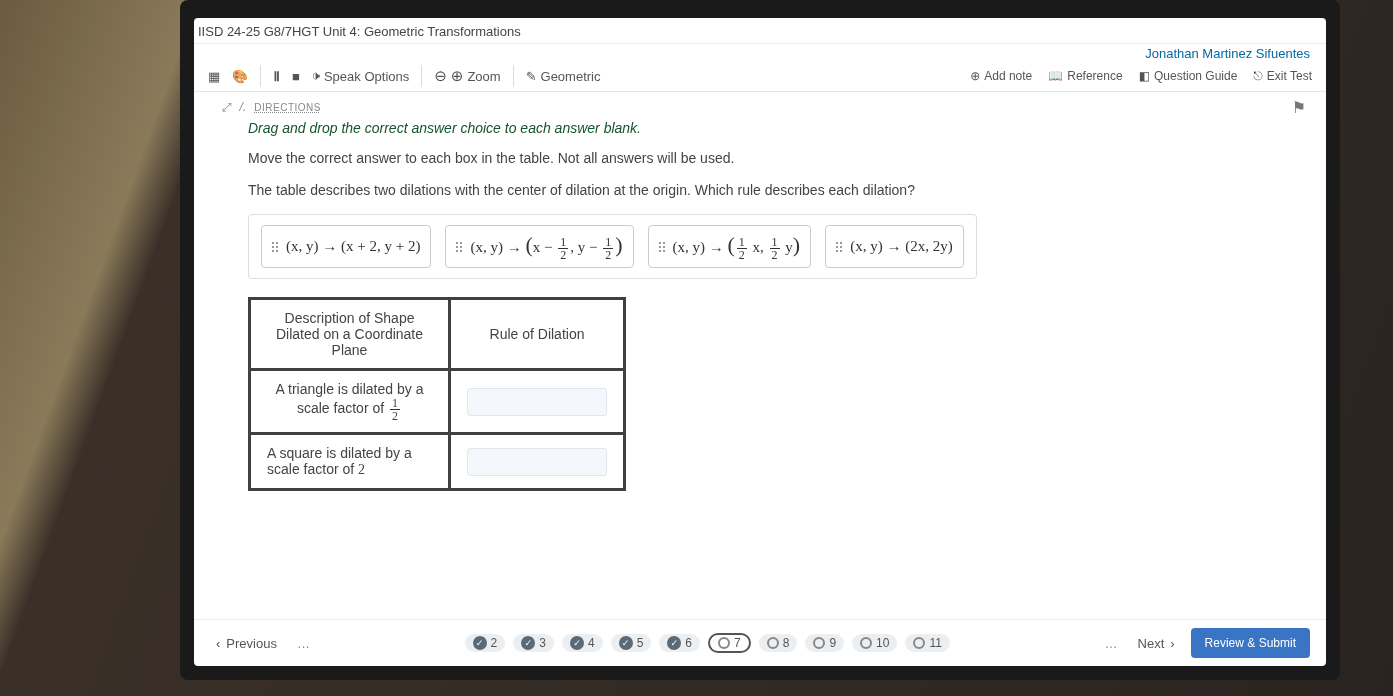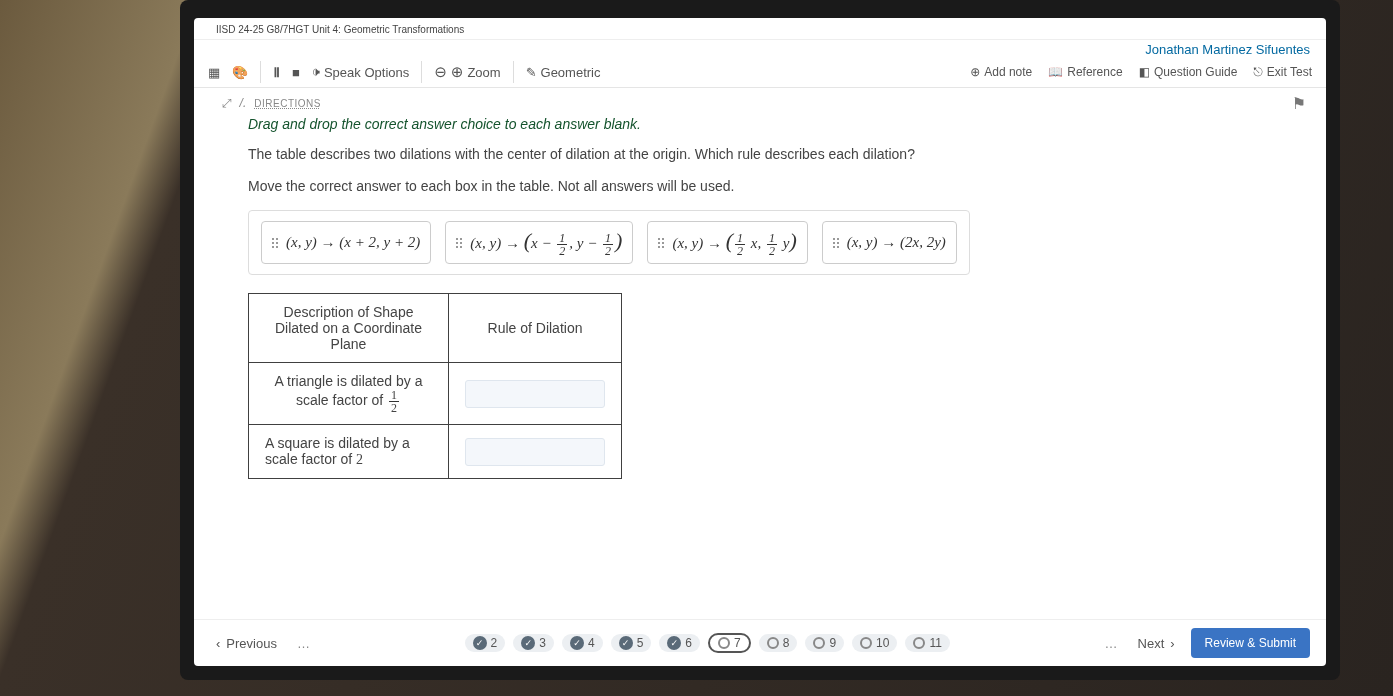--- a/index.html
+++ b/index.html
@@ -31,23 +31,23 @@
     height: 100%;
     border-radius: 4px;
     display: flex;
     flex-direction: column;
     overflow: hidden;
     color: #333;
   }
   .title-row {
     display: flex;
     align-items: flex-start;
-    padding: 6px 14px 4px 22px;
+    padding: 6px 14px 4px 4px;
     gap: 12px;
-    font-size: 10px;
+    font-size: 13px;
     color: #444;
     border-bottom: 1px solid #eee;
   }
   .title-row .title-text { flex: 0 0 auto; font-weight: 400; }
   .toolbar-row {
     display: flex;
     align-items: center;
     padding: 4px 14px;
     gap: 14px;
     border-bottom: 1px solid #e5e5e5;
@@ -109,38 +109,38 @@
     grid-template-columns: repeat(2, 2px);
     grid-template-rows: repeat(3, 2px);
     gap: 2px;
   }
   .drag-handle span { background: #999; width: 2px; height: 2px; }
   table.answer-table {
     border-collapse: collapse;
     margin-left: 26px;
   }
   table.answer-table th, table.answer-table td {
-    border: 1px solid #404040;
+    border: 3px solid #404040;
     padding: 10px 16px;
     font-size: 14px;
     color: #444;
     text-align: center;
     vertical-align: middle;
   }
   table.answer-table th { font-weight: 400; }
   .drop-slot {
     width: 140px; height: 28px;
     background: #f4f7fb;
     border: 1px solid #dfe6ee;
     border-radius: 3px;
   }
   .frac { display: inline-flex; flex-direction: column; align-items: center; font-size: 12px; line-height: 1; vertical-align: middle; margin: 0 2px;}
   .frac .n { border-bottom: 1px solid #333; padding: 0 2px; }
   .frac .d { padding: 0 2px; }
-  .math { font-family: "Cambria Math","Times New Roman",serif; font-style: italic; }
+  .math { font-family: "Cambria Math","Times New Roman",serif; }
   .flag-btn { position: absolute; right: 20px; top: 6px; color: #777; cursor: pointer; font-size: 16px;}
   .footer {
     border-top: 1px solid #eee;
     padding: 8px 16px;
     display: flex;
     align-items: center;
     gap: 10px;
     font-size: 13px;
     color: #555;
   }
@@ -224,23 +224,23 @@
       <span class="flag-btn">⚑</span>
 
       <div style="display:flex;align-items:center;gap:8px;color:#888;font-size:12px;">
         <span>⤢</span>
         <span style="font-style:italic;">/.</span>
         <span class="directions-label" style="text-decoration:underline dotted;">DIRECTIONS</span>
       </div>
 
       <p class="instr">Drag and drop the correct answer choice to each answer blank.</p>
 
+      <p class="body-text">Move the correct answer to each box in the table. Not all answers will be used.</p>
+
       <p class="body-text">The table describes two dilations with the center of dilation at the origin. Which rule describes each dilation?</p>
-
-      <p class="body-text">Move the correct answer to each box in the table. Not all answers will be used.</p>
 
       <div class="choices-row">
         <div class="choice">
           <span class="drag-handle">
               <span></span>
               <span></span>
               <span></span>
               <span></span>
               <span></span>
               <span></span>

